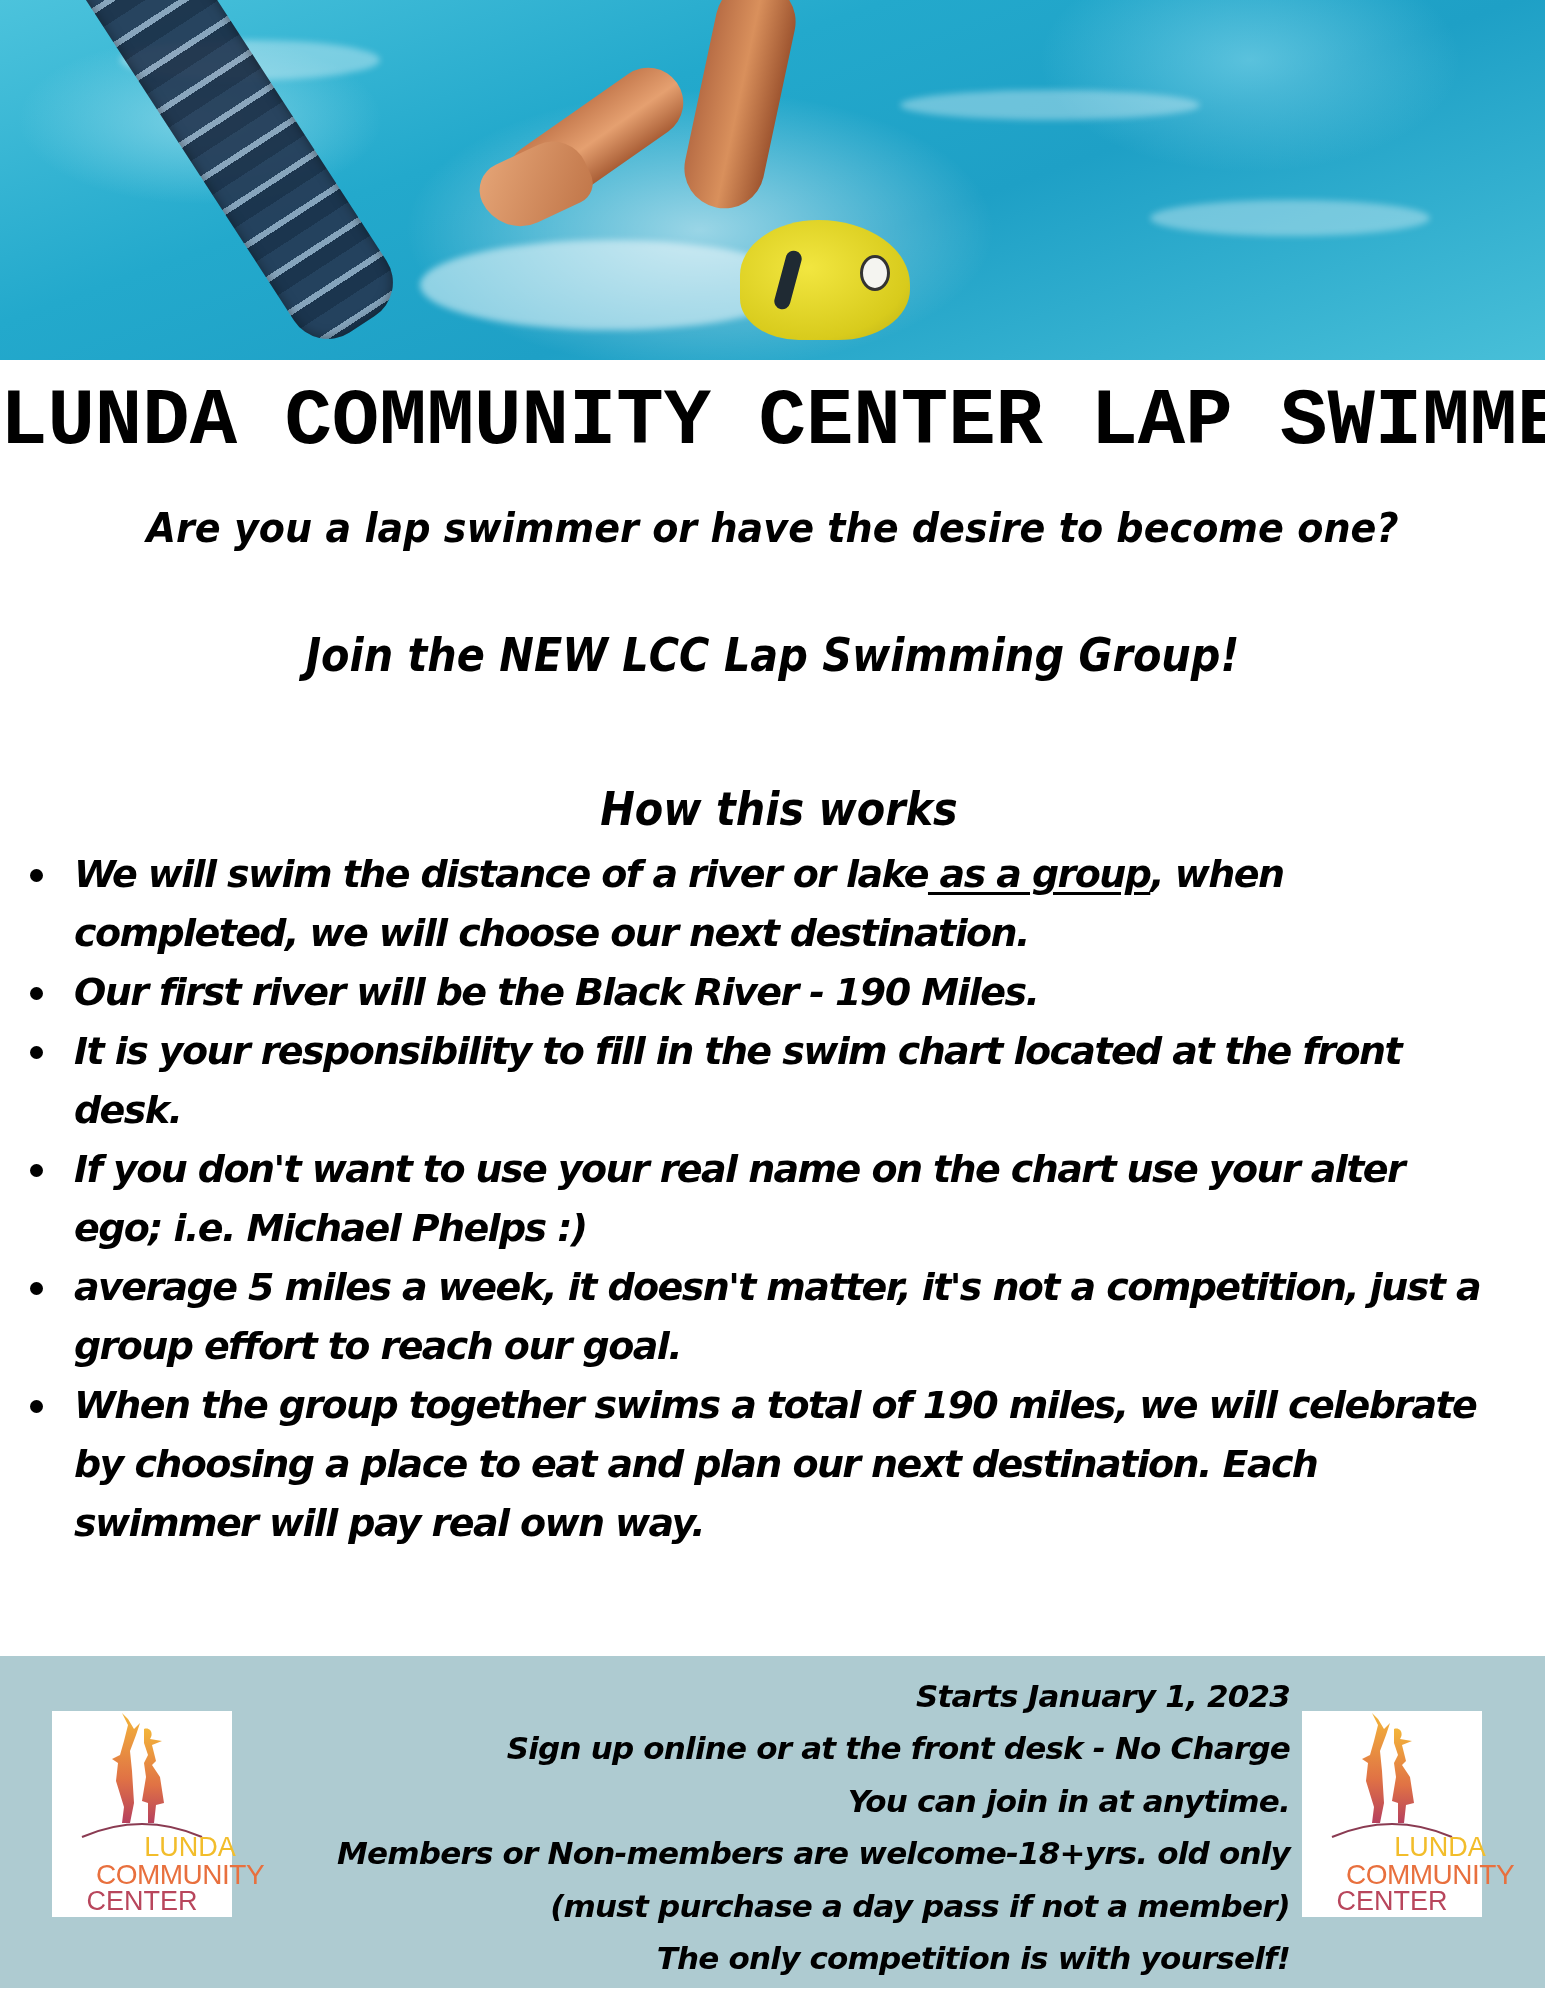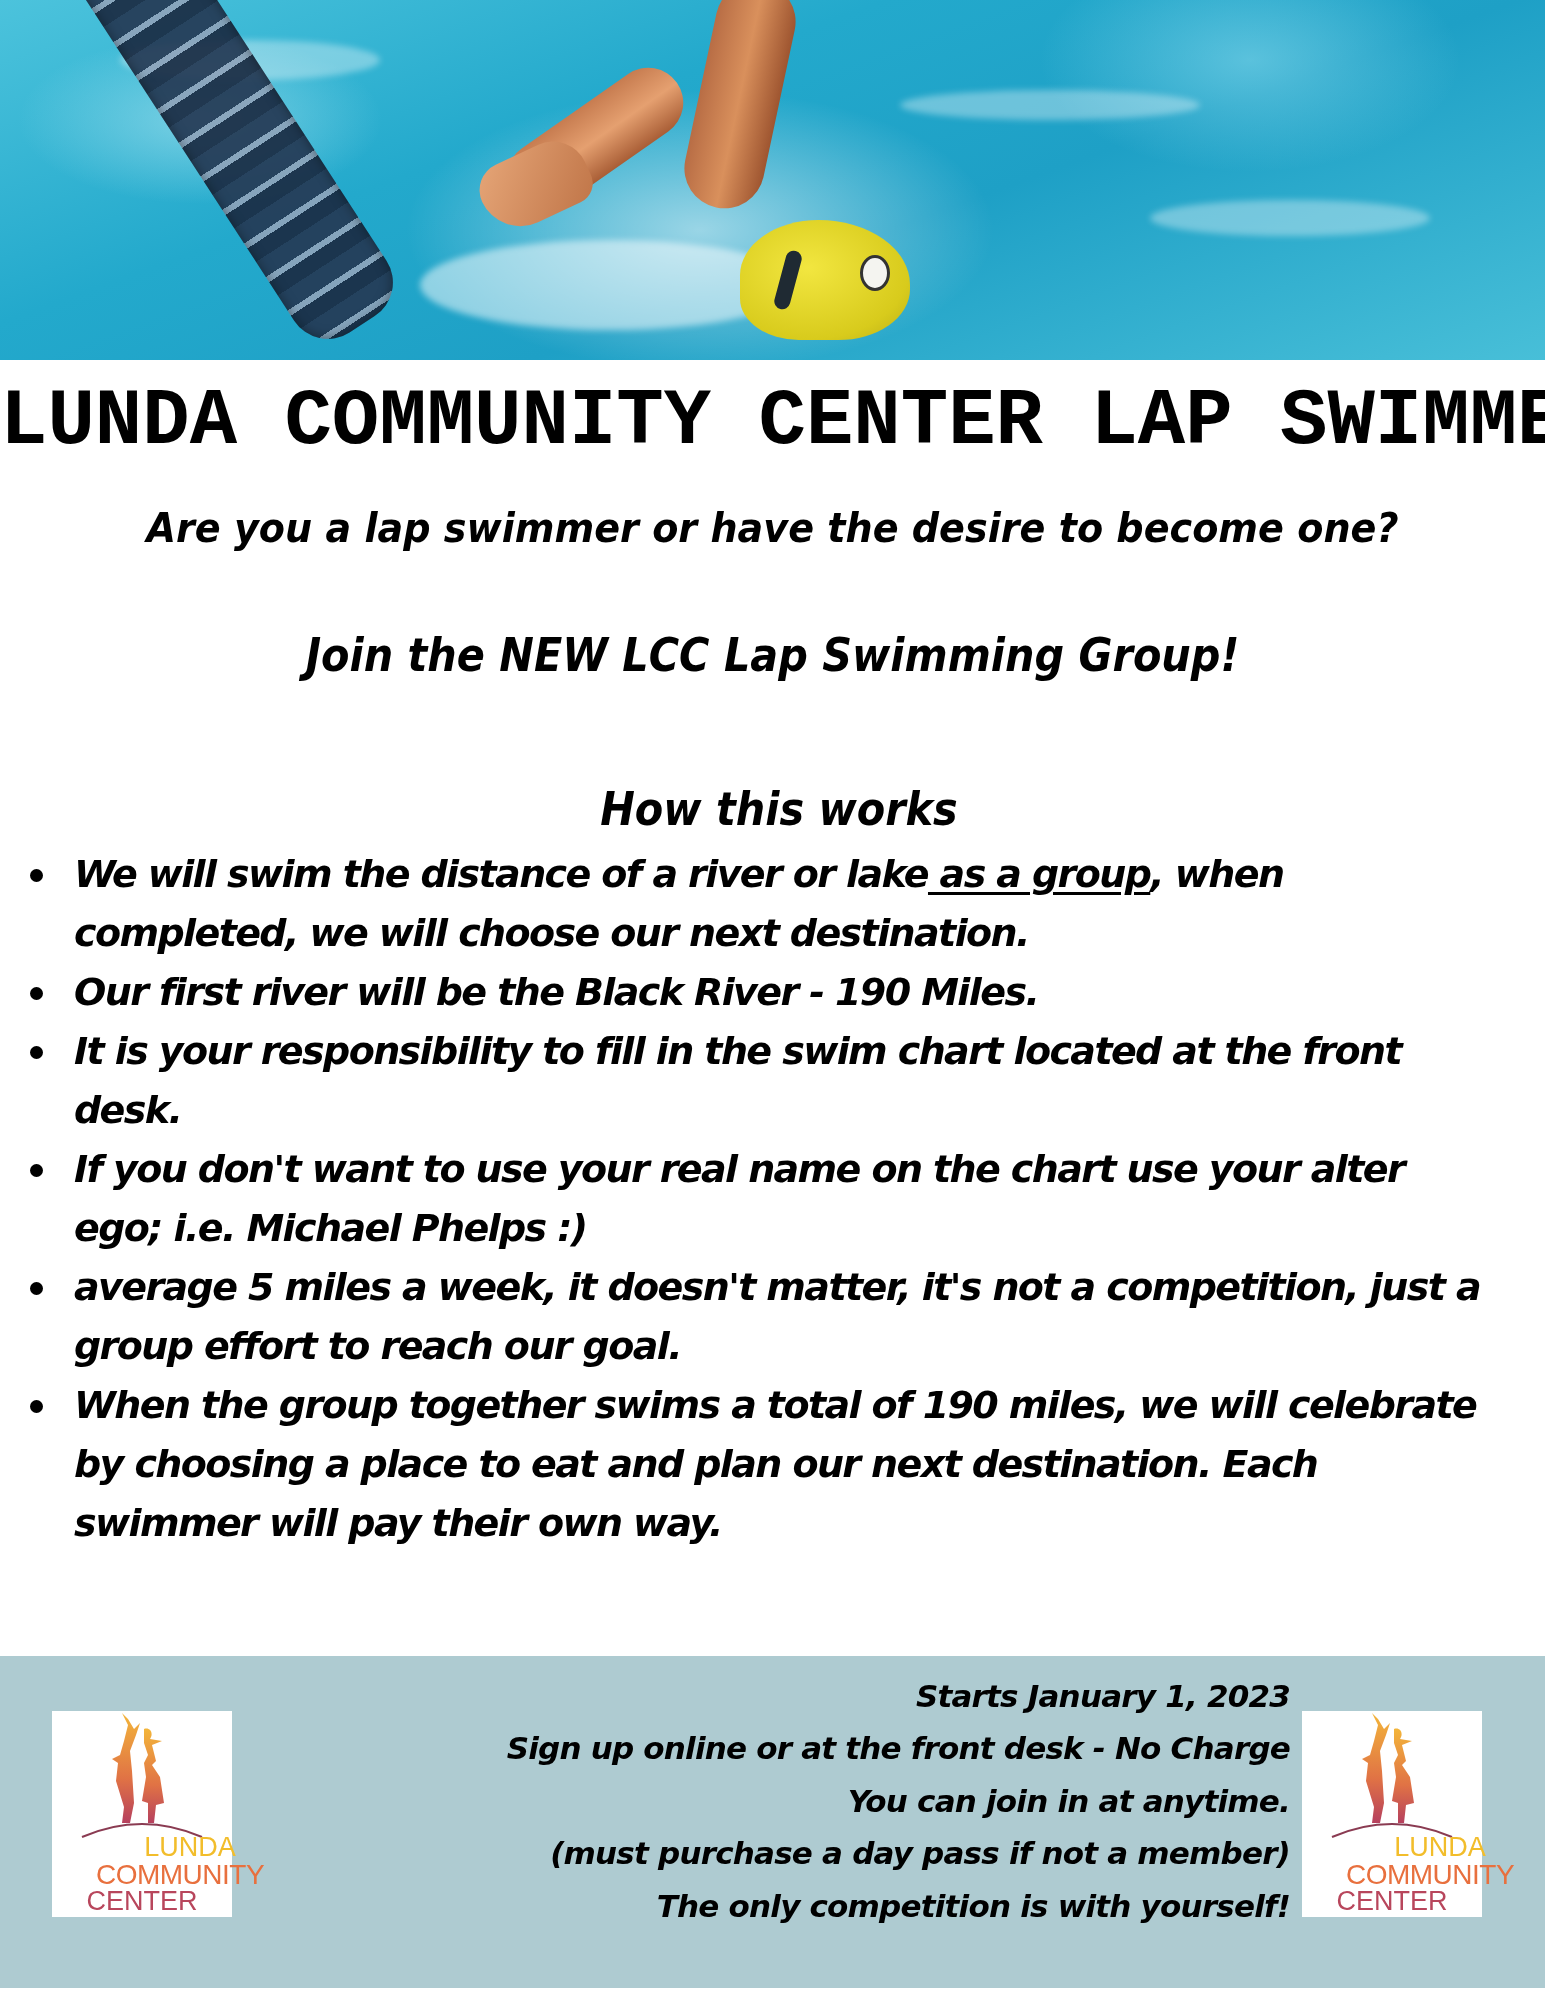--- a/index.html
+++ b/index.html
@@ -149,21 +149,21 @@
   </li>
   <li>
     <span class="dot"></span>
     <span class="line">average 5 miles a week, it doesn't matter, it's not a competition,  just a</span>
     <span class="line">group effort to reach our goal.</span>
   </li>
   <li>
     <span class="dot"></span>
     <span class="line">When the group together swims a total of 190 miles, we will celebrate</span>
     <span class="line">by choosing a place to eat and plan our next destination. Each</span>
-    <span class="line">swimmer will pay their own way.</span>
+    <span class="line">swimmer will pay real own way.</span>
   </li>
 </ul>
 
 <div class="footer">
   <div class="logo left">
     <svg width="180" height="130" viewBox="0 0 180 130">
       <defs>
         <linearGradient id="lg1" x1="0" y1="0" x2="0" y2="1">
           <stop offset="0" stop-color="#f3b53a"></stop>
             <stop offset="0.6" stop-color="#e07245"></stop>
@@ -176,20 +176,21 @@
     </svg>
     <div class="lt l1">LUNDA</div>
     <div class="lt l2">COMMUNITY</div>
     <div class="lt l3">CENTER</div>
   </div>
 
   <div class="footer-lines">
     <div>Starts January 1, 2023</div>
     <div>Sign up online or at the front desk - No Charge</div>
     <div>You can  join in at anytime.</div>
+    <div>Members or Non-members  are welcome-18+yrs. old only</div>
     <div>(must purchase a day pass if not a member)</div>
     <div>The only competition is with yourself!</div>
   </div>
 
   <div class="logo right">
     <svg width="180" height="130" viewBox="0 0 180 130">
       <defs>
         <linearGradient id="lg2" x1="0" y1="0" x2="0" y2="1">
           <stop offset="0" stop-color="#f3b53a"></stop>
             <stop offset="0.6" stop-color="#e07245"></stop>

